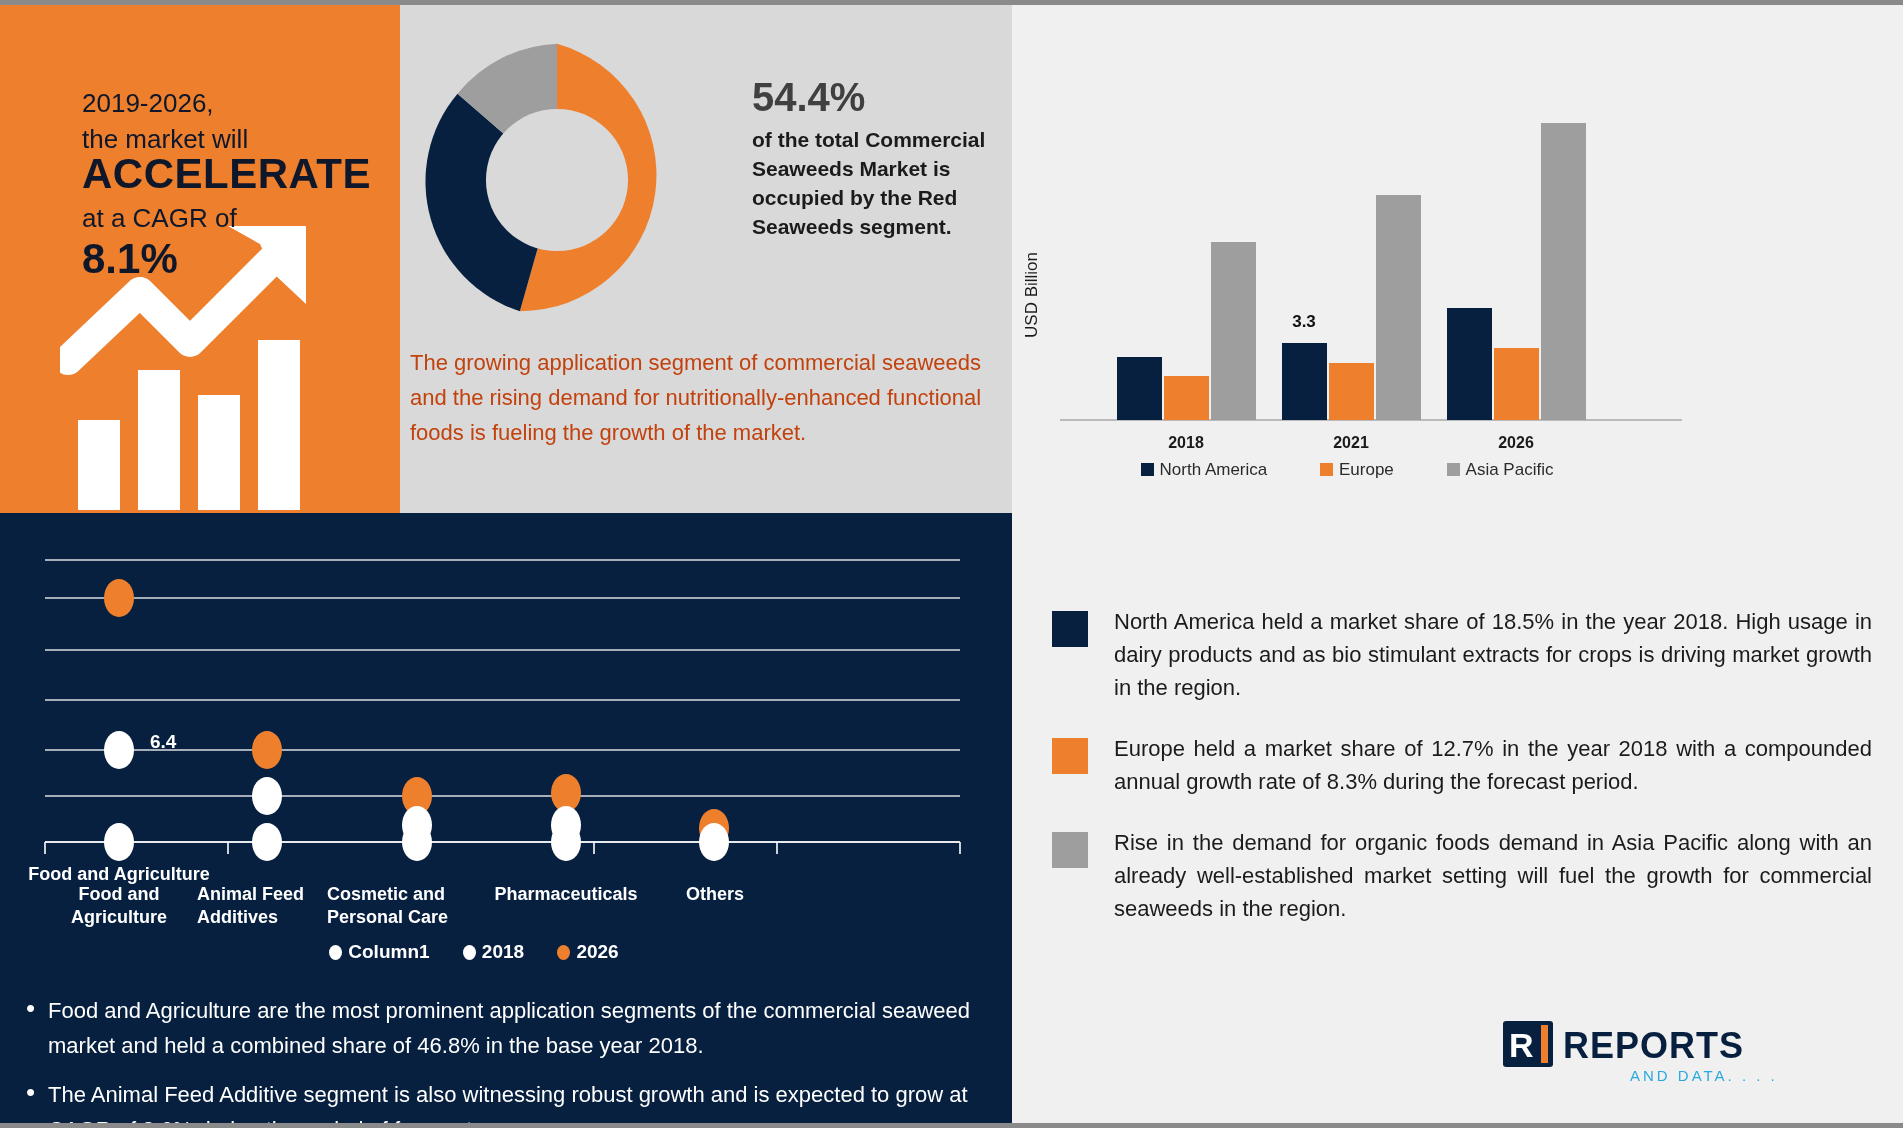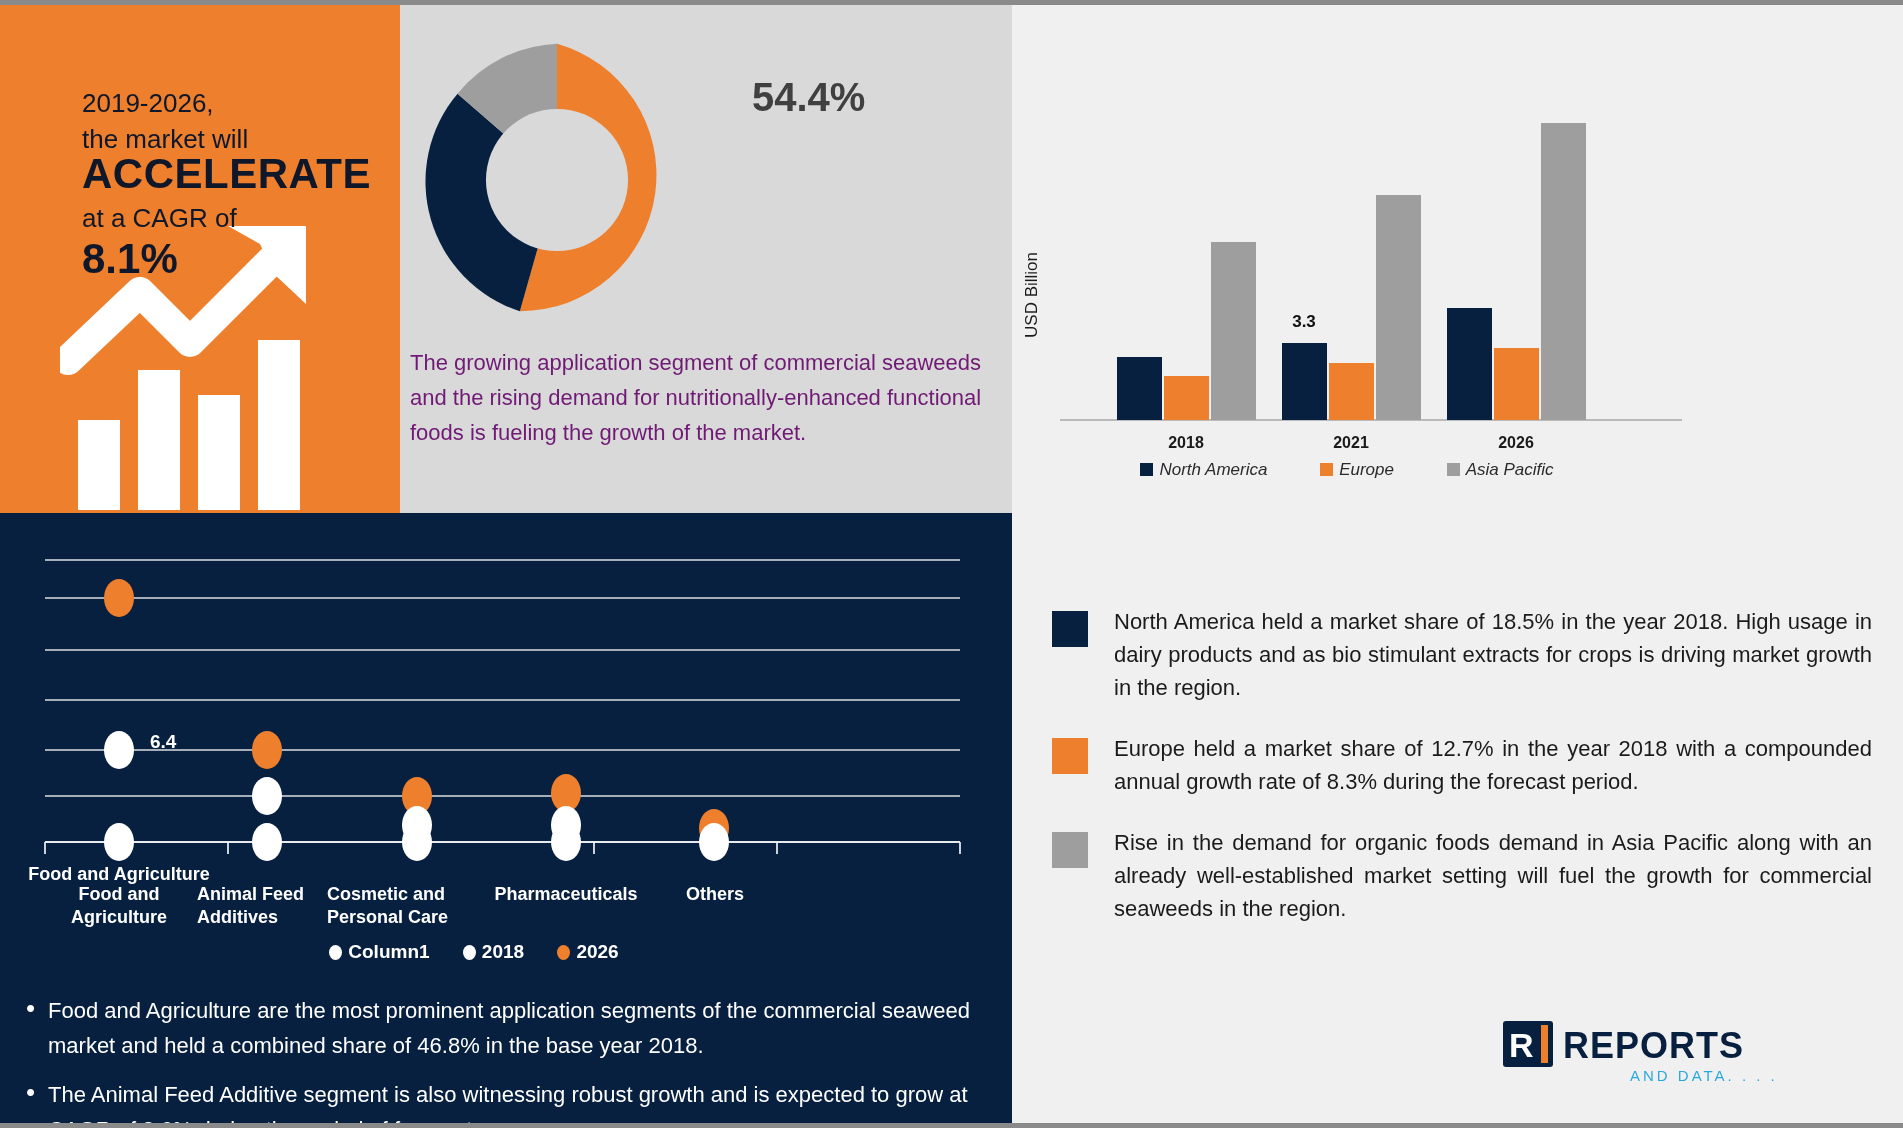--- a/index.html
+++ b/index.html
@@ -27,21 +27,21 @@
   .panel-grey {
     position:absolute; left:400px; top:5px; width:612px; height:508px;
     background:#d9d9d9; overflow:hidden;
   }
   .donut { position:absolute; left:12px; top:30px; width:290px; height:290px; }
   .stat-big { position:absolute; left:352px; top:70px;
     font-size:40px; font-weight:700; color:#404040; }
   .stat-sub { position:absolute; left:352px; top:120px; width:245px;
     font-size:21px; line-height:29px; font-weight:700; color:#1b1b1b; }
   .grey-para { position:absolute; left:10px; top:340px; width:590px;
-    font-size:22px; line-height:35px; color:#701a75; }
+    font-size:22px; line-height:35px; color:#c2410c; }
 
   
   .panel-navy {
     position:absolute; left:0; top:513px; width:1012px; height:610px;
     background:#08203f; color:#ffffff; overflow:hidden;
   }
   .dotchart { position:absolute; left:0; top:25px; width:1012px; height:350px; }
   .dot-legend { position:absolute; left:0; top:395px; width:948px;
     text-align:center; font-size:19px; font-weight:700; }
   .dot-legend span.li { display:inline-block; margin:0 14px; white-space:nowrap; }
@@ -54,21 +54,21 @@
     font-size:26px; }
 
   
   .panel-right {
     position:absolute; left:1012px; top:5px; width:891px; height:1118px;
     background:#f0f0f0; overflow:hidden;
   }
   .barchart { position:absolute; left:0px; top:90px; width:891px; height:400px; }
   .bar-legend { position:absolute; left:0; top:545px; width:891px;
     text-align:center; font-size:17px; color:#2b2b2b; }
-  .bar-legend span.li { display:inline-block; margin:0 24px; white-space:nowrap;font-style:italic; }
+  .bar-legend span.li { display:inline-block; margin:0 24px; white-space:nowrap; }
   .bar-legend i { display:inline-block; width:13px; height:13px;
     vertical-align:-1px; margin-right:6px; }
 
   .region-list { position:absolute; left:40px; top:600px; width:820px; }
   .region { display:flex; align-items:flex-start; margin-bottom:28px; }
   .swatch { flex:0 0 auto; width:36px; height:36px; margin-right:26px; margin-top:6px; }
   .region-text { font-size:22px; line-height:33px; color:#1b1b1b;
     text-align:justify; }
 
   .logo { position:absolute; right:18px; bottom:32px; width:390px; height:80px; }
@@ -104,20 +104,21 @@
 
       <path d="M100 100 L100 6 A94 94 0 0 1 74.4 190.5 Z" fill="#ee7f2d"></path>
 
       <path d="M100 100 L74.4 190.5 A94 94 0 0 1 31.4 40.5 Z" fill="#08203f"></path>
 
       <path d="M100 100 L31.4 40.5 A94 94 0 0 1 100 6 Z" fill="#9e9e9e"></path>
       <circle cx="100" cy="100" r="49" fill="#d9d9d9"></circle>
     </svg>
 
     <div class="stat-big">54.4%</div>
+    <div class="stat-sub">of the total Commercial Seaweeds Market is occupied by the Red Seaweeds segment.</div>
     <div class="grey-para">The growing application segment of commercial seaweeds and the rising demand for nutritionally-enhanced functional foods is fueling the growth of the market.</div>
   </div>
 
   <div class="panel-navy">
 
     <svg class="dotchart" viewBox="0 0 1012 350">
 
       <g stroke="#ffffff" stroke-width="1.4" opacity="0.85">
         <line x1="45" y1="22" x2="960" y2="22"></line>
         <line x1="45" y1="60" x2="960" y2="60"></line>

